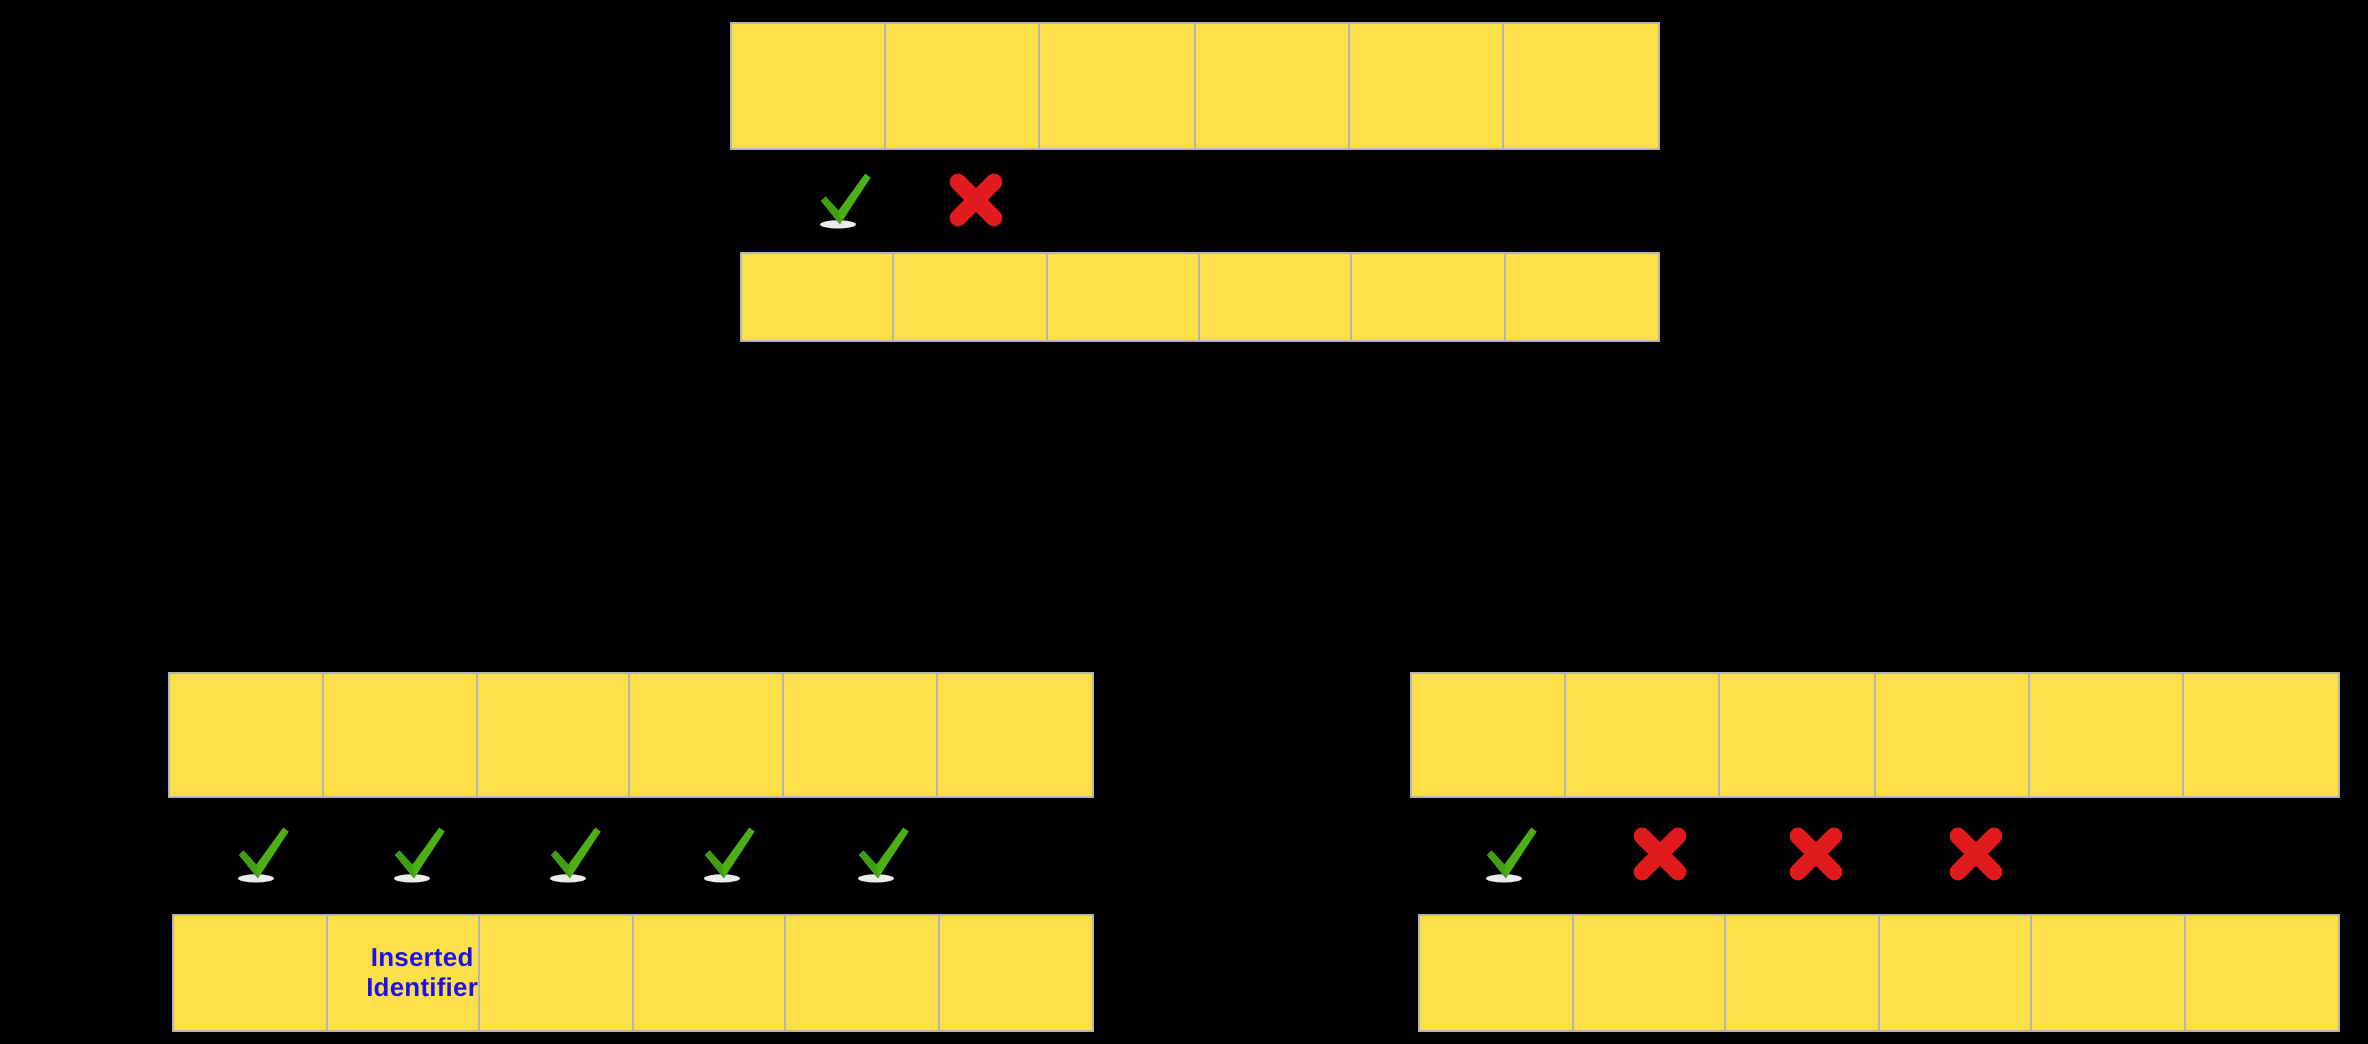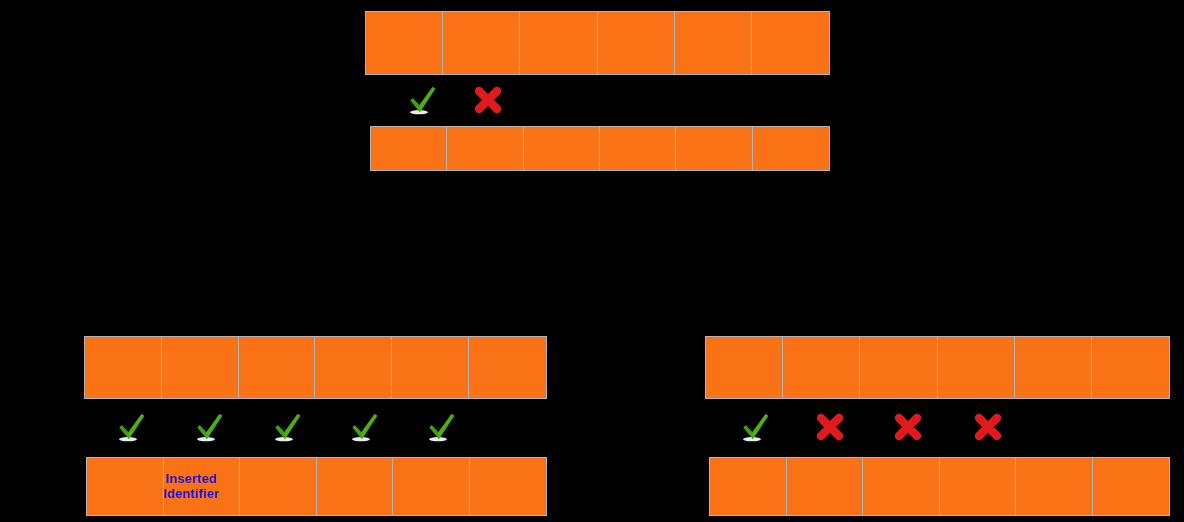--- a/index.html
+++ b/index.html
@@ -24,24 +24,24 @@
   .grid {
     position: absolute;
     display: flex;
     box-sizing: border-box;
     border: 1px solid #b4b4b4;
     background: #000000;
   }
   .cell {
     box-sizing: border-box;
     border-right: 1px solid #b4b4b4;
-    background: #f97316;
+    background: #fde047;
     display: flex;
     align-items: center;
-    justify-content: flex-start;
+    justify-content: flex-end;
     text-align: center;
     line-height: 1.12;
     overflow: hidden;
   }
   .cell:last-child { border-right: none; }
   .cell-text {
     font-size: 12px;
     font-weight: bold;
     letter-spacing: 0.1px;
   }

